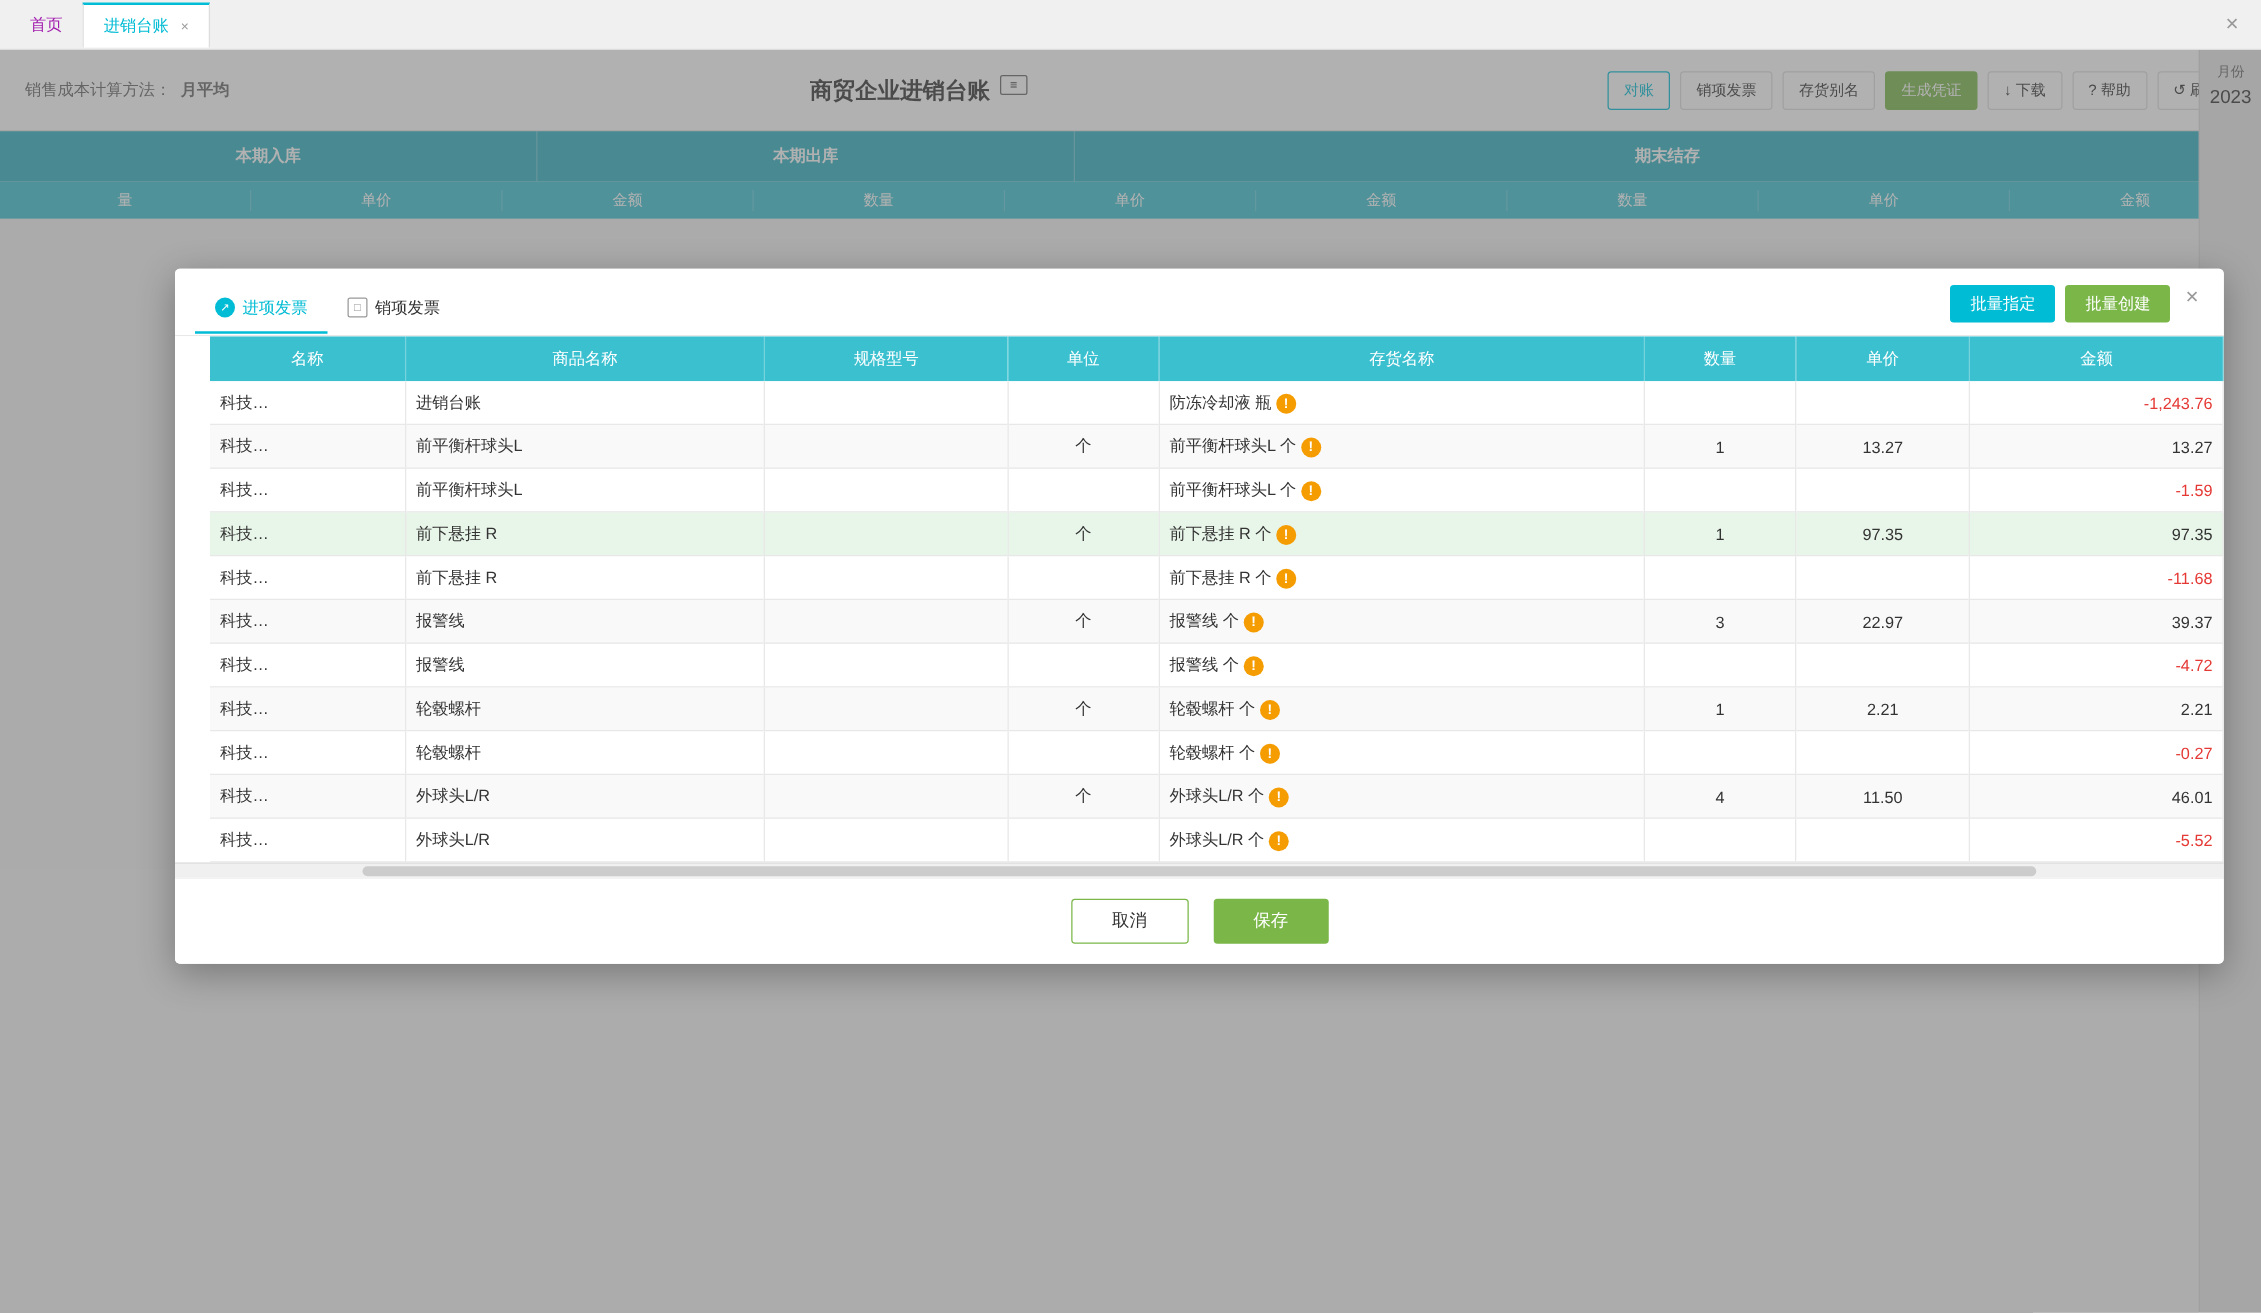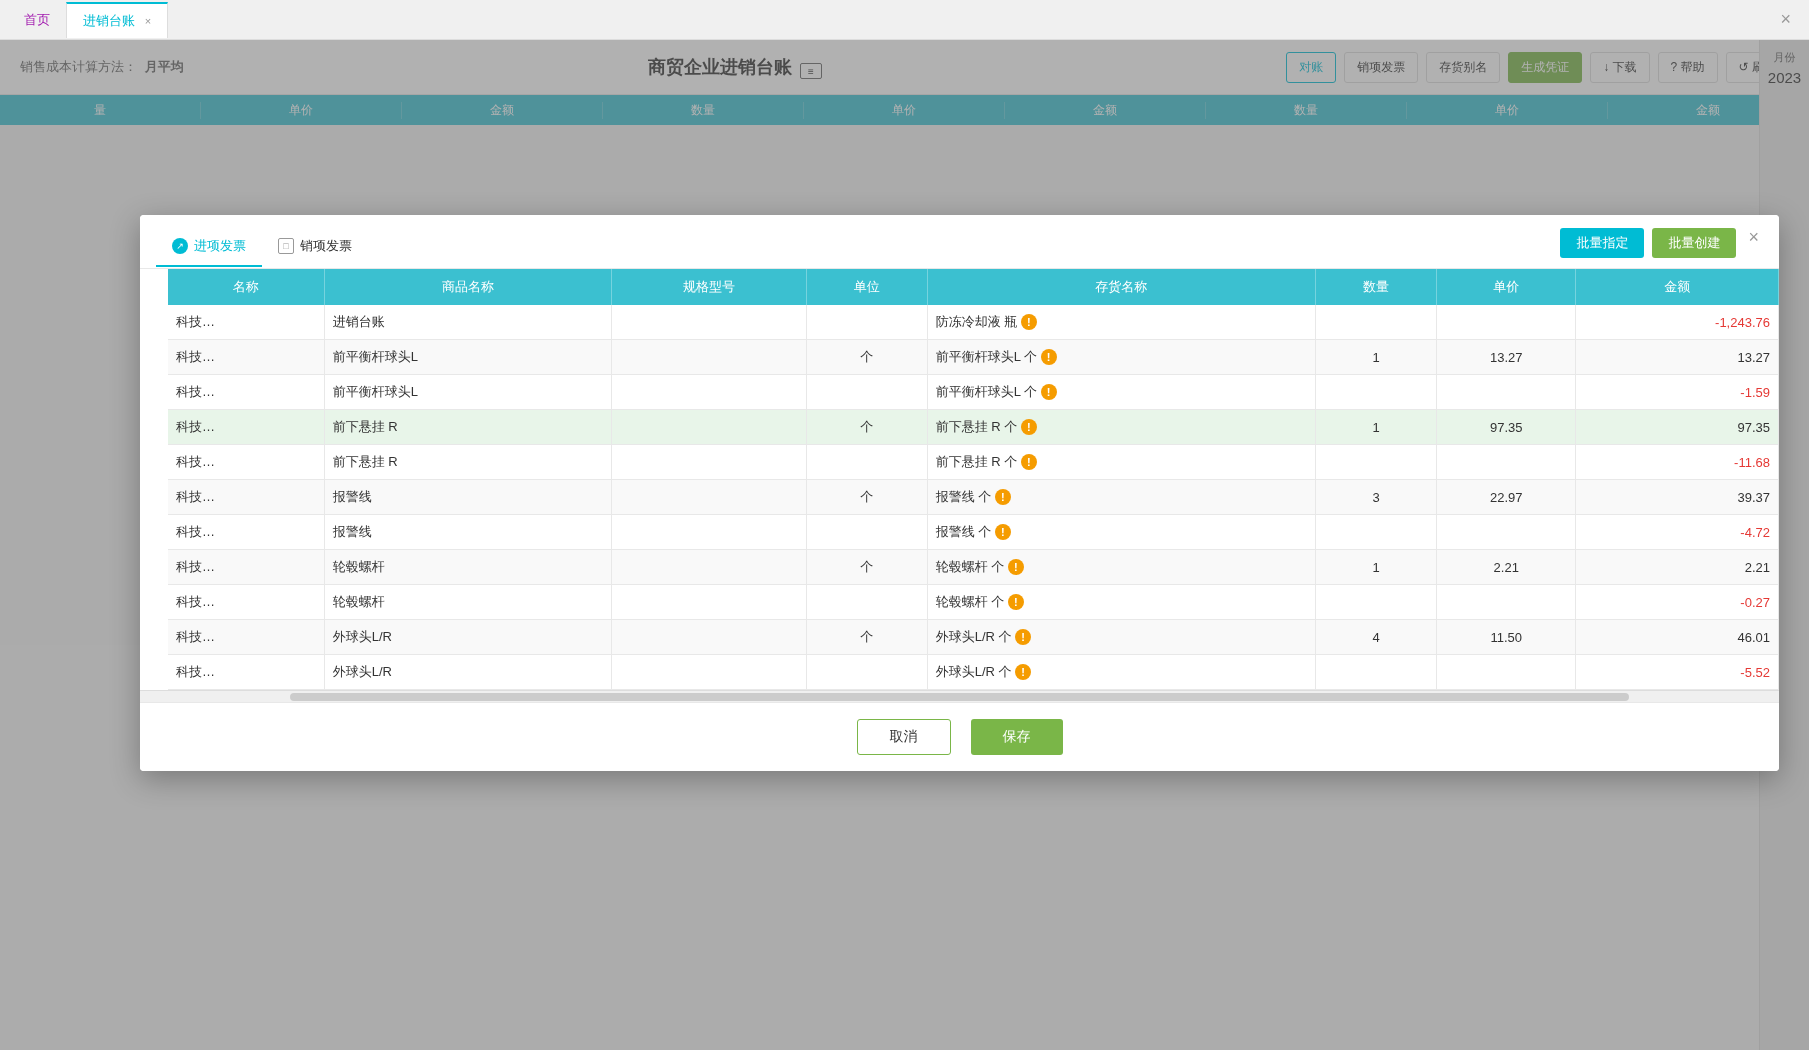--- a/index.html
+++ b/index.html
@@ -9,24 +9,24 @@
     .top-bar { display: flex; align-items: center; background: #f0f0f0; border-bottom: 1px solid #ddd; height: 40px; padding: 0 8px; }
     .top-tab { padding: 8px 16px; font-size: 13px; cursor: pointer; color: #a21caf; }
     .top-tab.active { background: #fff; border-top: 2px solid #00bcd4; border-left: 1px solid #ddd; border-right: 1px solid #ddd; color: #00bcd4; }
     .top-tab .close-x { margin-left: 6px; color: #999; font-size: 11px; cursor: pointer; }
     .top-bar-close { margin-left: auto; font-size: 18px; color: #999; cursor: pointer; padding: 4px 10px; }
 
     
     .main-content { background: #f5f5f5; height: calc(1050px - 40px); position: relative; }
 
     
-    .header-bar { display: flex; align-items: center; background: #fff; padding: 10px 20px; border-bottom: 1px solid #e8e8e8; height: 55px; }
+    .header-bar { display: flex; align-items: center; background: #fff; padding: 10px 20px; border-bottom: 1px solid #e8e8e8; height: 65px; }
     .cost-method { font-size: 13px; color: #333; }
     .cost-method span { color: #666; }
-    .page-title { flex: 1; text-align: center; font-size: 18px; font-weight: bold; color: #333; display: flex; align-items: flex-end; justify-content: center; gap: 8px; }
+    .page-title { flex: 1; text-align: center; font-size: 18px; font-weight: bold; color: #333; display: flex; align-items: flex-start; justify-content: center; gap: 8px; }
     .page-title-icon { width: 22px; height: 16px; border: 1.5px solid #666; border-radius: 2px; display: inline-flex; align-items: center; justify-content: center; font-size: 10px; }
     .toolbar-btns { display: flex; gap: 8px; align-items: center; }
     .btn { padding: 6px 12px; border-radius: 3px; border: 1px solid #ddd; background: #fff; cursor: pointer; font-size: 12px; color: #333; white-space: nowrap; }
     .btn.primary { background: #7ab648; color: #fff; border-color: #7ab648; }
     .btn.outline-teal { border-color: #00bcd4; color: #00bcd4; background: #fff; }
 
     
     .table-header-section { background: #2eafc0; height: 40px; display: flex; align-items: stretch; }
     .table-header-section .th-group { flex: 1; display: flex; align-items: center; justify-content: center; color: #fff; font-size: 13px; font-weight: bold; border-right: 1px solid rgba(255,255,255,0.3); }
     .table-sub-header { background: #3bc0d0; height: 30px; display: flex; align-items: center; }
@@ -103,20 +103,31 @@
       <button class="btn outline-teal">对账</button>
       <button class="btn">销项发票</button>
       <button class="btn">存货别名</button>
       <button class="btn primary">生成凭证</button>
       <button class="btn">↓ 下载</button>
       <button class="btn">? 帮助</button>
       <button class="btn">↺ 刷新</button>
     </div>
   </div>
 
+  <div class="table-header-section">
+    <div class="th-group" style="flex:0 0 430px;">
+      <span>本期入库</span>
+    </div>
+    <div class="th-group" style="flex:0 0 430px;">
+      <span>本期出库</span>
+    </div>
+    <div class="th-group" style="flex:1;">
+      <span>期末结存</span>
+    </div>
+  </div>
 
   <div class="table-sub-header">
     <div class="th"><span>量</span></div>
     <div class="th"><span>单价</span></div>
     <div class="th"><span>金额</span></div>
     <div class="th"><span>数量</span></div>
     <div class="th"><span>单价</span></div>
     <div class="th"><span>金额</span></div>
     <div class="th"><span>数量</span></div>
     <div class="th"><span>单价</span></div>

